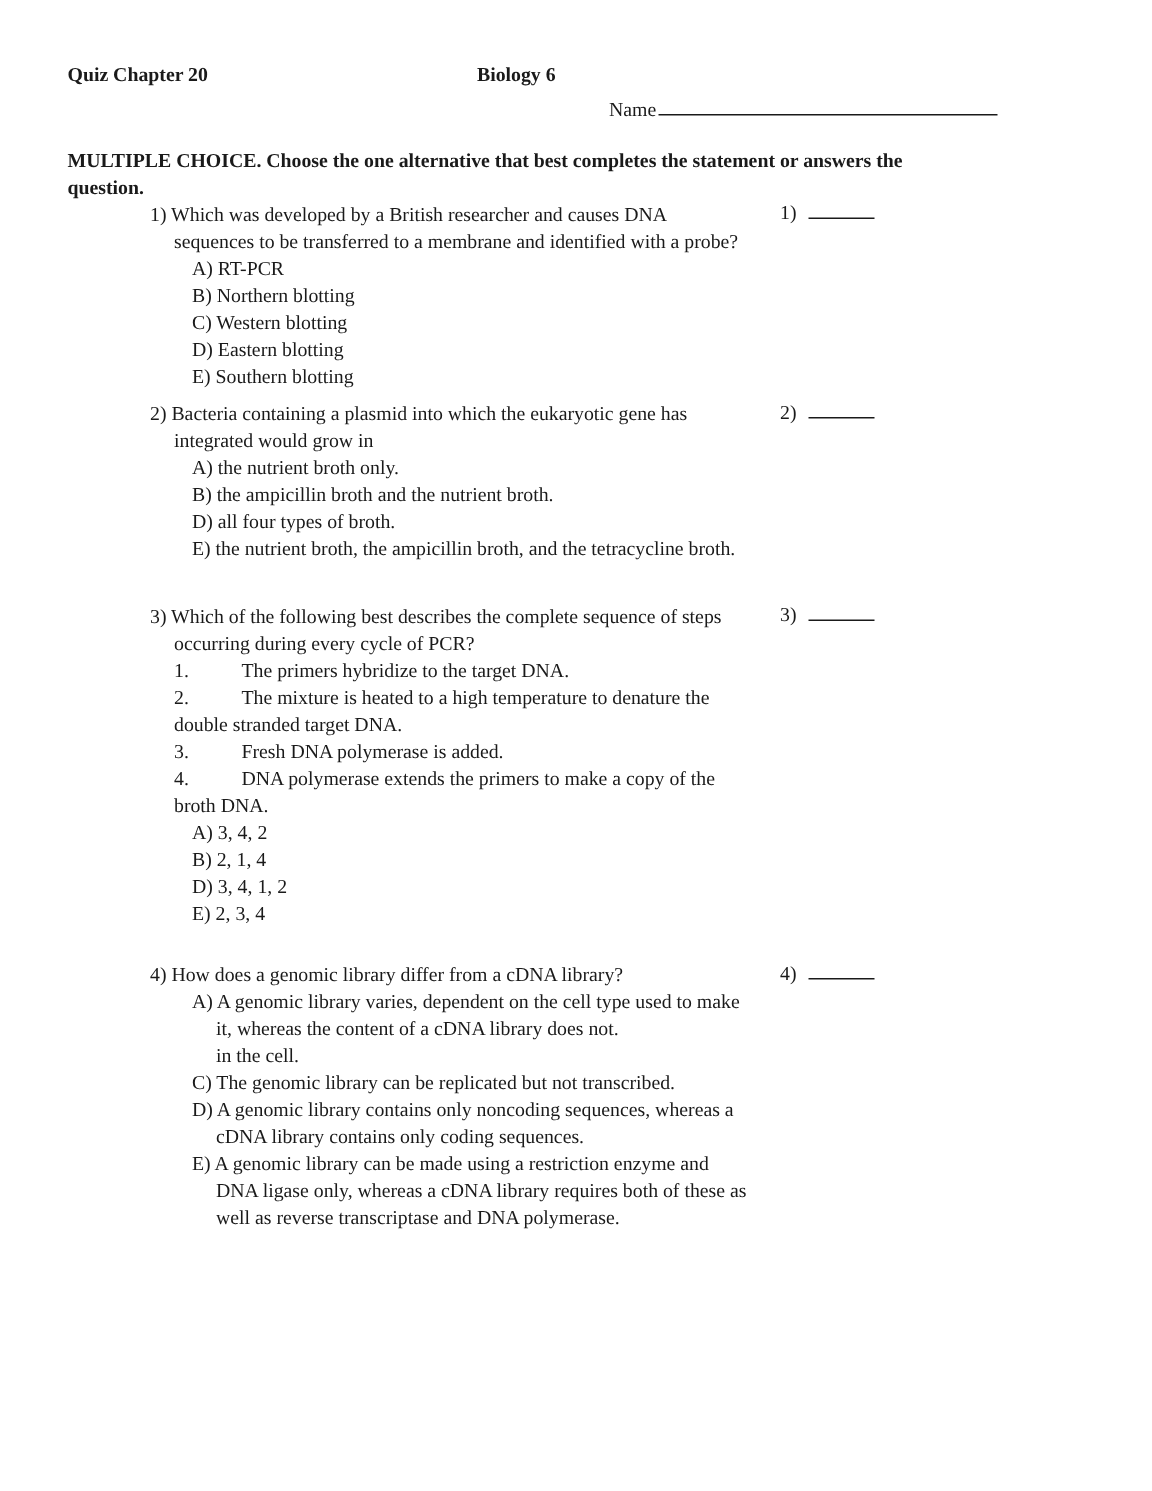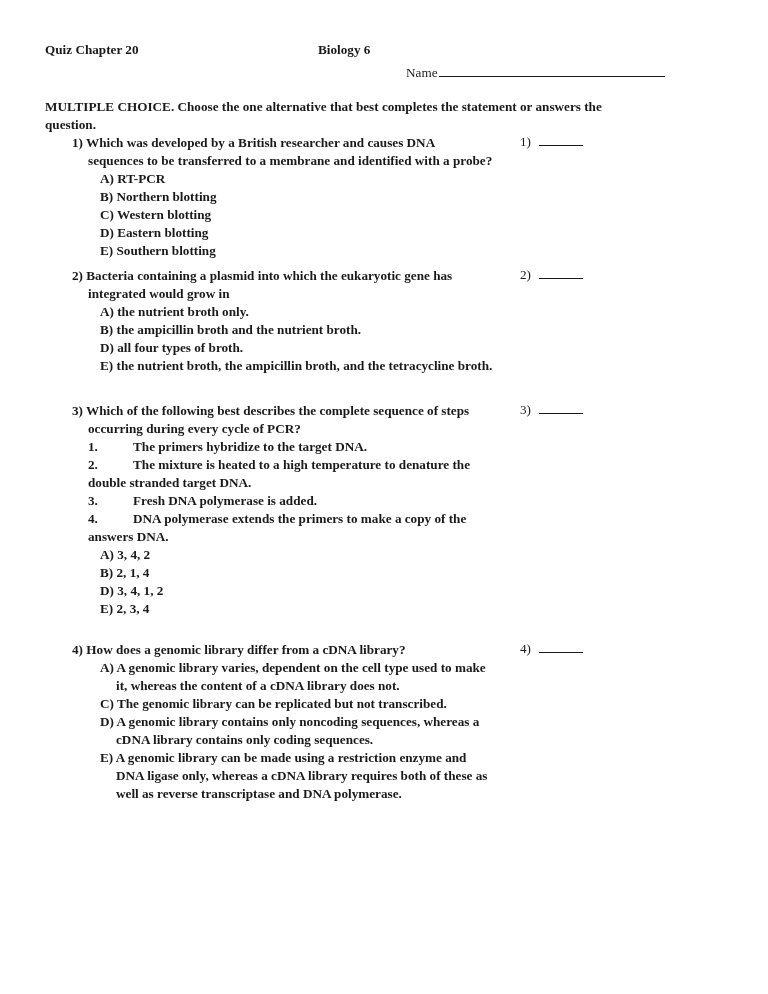--- a/index.html
+++ b/index.html
@@ -8,21 +8,21 @@
     font-family: "Liberation Serif", "DejaVu Serif", serif;
     color: #1a1a1a; font-size: 13.2px;
   }
   .abs { position: absolute; white-space: nowrap; }
   .bold { font-weight: bold; }
   .name-line {
     display: inline-block; width: 226px; border-bottom: 1px solid #1a1a1a;
     height: 12px; vertical-align: baseline; margin-left: 1px;
   }
   .instructions { position: absolute; left: 45px; top: 98px; width: 560px; line-height: 18px; font-weight: bold; white-space: normal; }
-  .q { position: absolute; left: 72px; width: 520px; line-height: 18px; font-weight: bold; }
+  .q { position: absolute; left: 100px; width: 520px; line-height: 18px; }
   .q .stem-first { display: block; white-space: nowrap; }
   .q .stem-cont { display: block; padding-left: 16px; white-space: nowrap; }
   .q .step { display: block; padding-left: 16px; white-space: nowrap; }
   .q .step .num { display: inline-block; width: 45px; }
   .q .step-cont { display: block; padding-left: 16px; white-space: nowrap; }
   .q .opt { display: block; padding-left: 28px; white-space: nowrap; }
   .q .opt-cont { display: block; padding-left: 44px; white-space: nowrap; }
   .ans { position: absolute; left: 520px; white-space: nowrap; }
   .ans .blank {
     display: inline-block; width: 44px; border-bottom: 1px solid #1a1a1a;
@@ -66,34 +66,35 @@
 </div>
 
 <div class="q" style="top:402px;">
   <span class="stem-first">3) Which of the following best describes the complete sequence of steps</span>
   <span class="stem-cont">occurring during every cycle of PCR?</span>
   <span class="step"><span class="num">1.</span><span>The primers hybridize to the target DNA.</span></span>
   <span class="step"><span class="num">2.</span><span>The mixture is heated to a high temperature to denature the</span></span>
   <span class="step-cont">double stranded target DNA.</span>
   <span class="step"><span class="num">3.</span><span>Fresh DNA polymerase is added.</span></span>
   <span class="step"><span class="num">4.</span><span>DNA polymerase extends the primers to make a copy of the</span></span>
-  <span class="step-cont">answers DNA.</span>
+  <span class="step-cont">broth DNA.</span>
   <span class="opt">A) 3, 4, 2</span>
   <span class="opt">B) 2, 1, 4</span>
   <span class="opt">D) 3, 4, 1, 2</span>
   <span class="opt">E) 2, 3, 4</span>
 </div>
 <div class="ans" style="top:402px;">
   <span>3)</span><span class="blank"></span>
 </div>
 
 <div class="q" style="top:641px;">
   <span class="stem-first">4) How does a genomic library differ from a cDNA library?</span>
   <span class="opt">A) A genomic library varies, dependent on the cell type used to make</span>
   <span class="opt-cont">it, whereas the content of a cDNA library does not.</span>
+  <span class="opt-cont">in the cell.</span>
   <span class="opt">C) The genomic library can be replicated but not transcribed.</span>
   <span class="opt">D) A genomic library contains only noncoding sequences, whereas a</span>
   <span class="opt-cont">cDNA library contains only coding sequences.</span>
   <span class="opt">E) A genomic library can be made using a restriction enzyme and</span>
   <span class="opt-cont">DNA ligase only, whereas a cDNA library requires both of these as</span>
   <span class="opt-cont">well as reverse transcriptase and DNA polymerase.</span>
 </div>
 <div class="ans" style="top:641px;">
   <span>4)</span><span class="blank"></span>
 </div>

